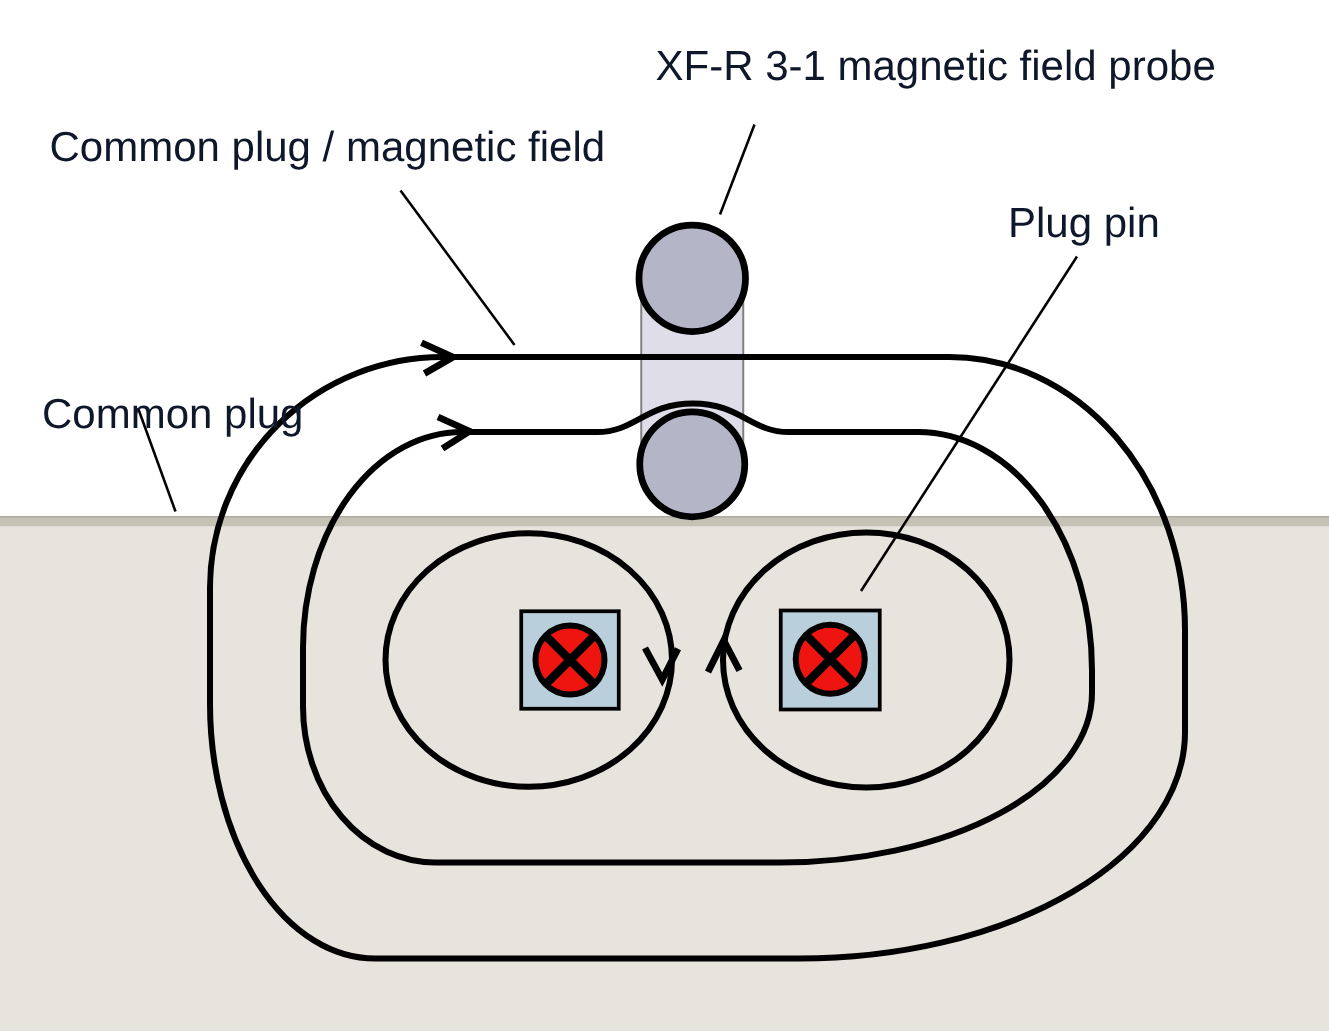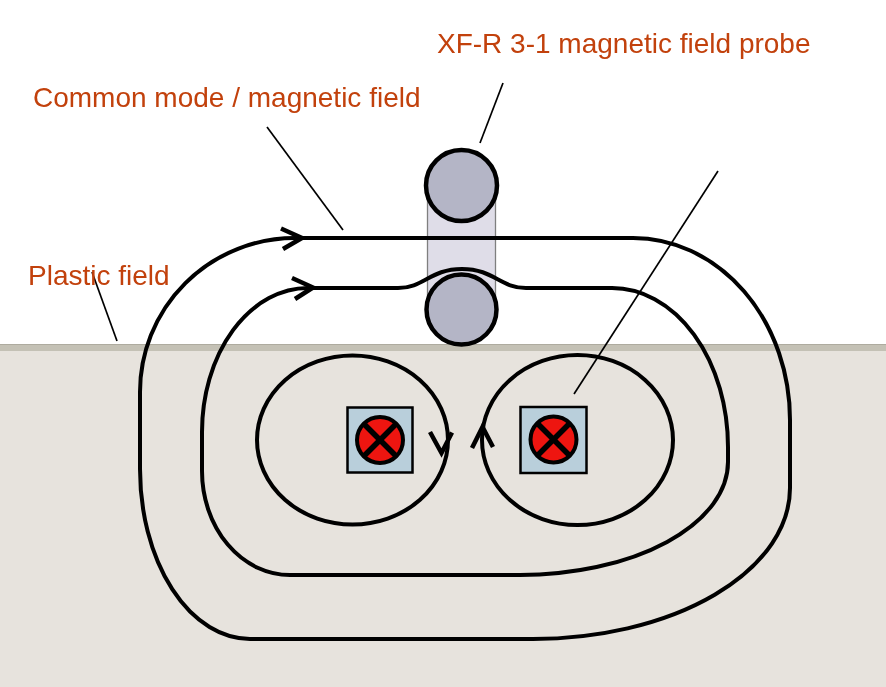--- a/index.html
+++ b/index.html
@@ -14,21 +14,21 @@
     position:absolute;left:0;top:351px;width:886px;height:336px;
   }
   .housing-edge{
     position:absolute;left:0;top:344px;width:886px;height:7px;
     border-top:1px solid #aeab9f;
     box-sizing:border-box;
   }
   .diagram-svg{position:absolute;left:0;top:0;}
   .label{
     position:absolute;
-    color:#c2410c;
+    color:#0f172a;
     font-size:28px;
     line-height:34px;
     white-space:pre;
   }
 </style>
 </head>
 <body>
 
 <div class="stage">
 
@@ -69,20 +69,21 @@
     </g>
 
     <line x1="267" y1="127" x2="343" y2="230" stroke="#000000" stroke-width="1.7"></line>
     <line x1="503" y1="83" x2="480" y2="143" stroke="#000000" stroke-width="1.7"></line>
     <line x1="718" y1="171" x2="574" y2="394" stroke="#000000" stroke-width="1.7"></line>
     <line x1="92" y1="272" x2="117" y2="341" stroke="#000000" stroke-width="1.7"></line>
   </svg>
 
   <div class="label" style="left:437px;top:27px;">XF-R 3-1 magnetic field probe</div>
 
-  <div class="label" style="left:33px;top:81px;">Common mode / magnetic field</div>
+  <div class="label" style="left:33px;top:81px;">Common plug / magnetic field</div>
 
+  <div class="label" style="left:672px;top:132px;">Plug pin</div>
 
   <div class="label" style="left:28px;top:191px;">
-    <div>Plastic field</div>
+    <div>Common plug</div>
   </div>
 
 </div>
 
 </body></html>

